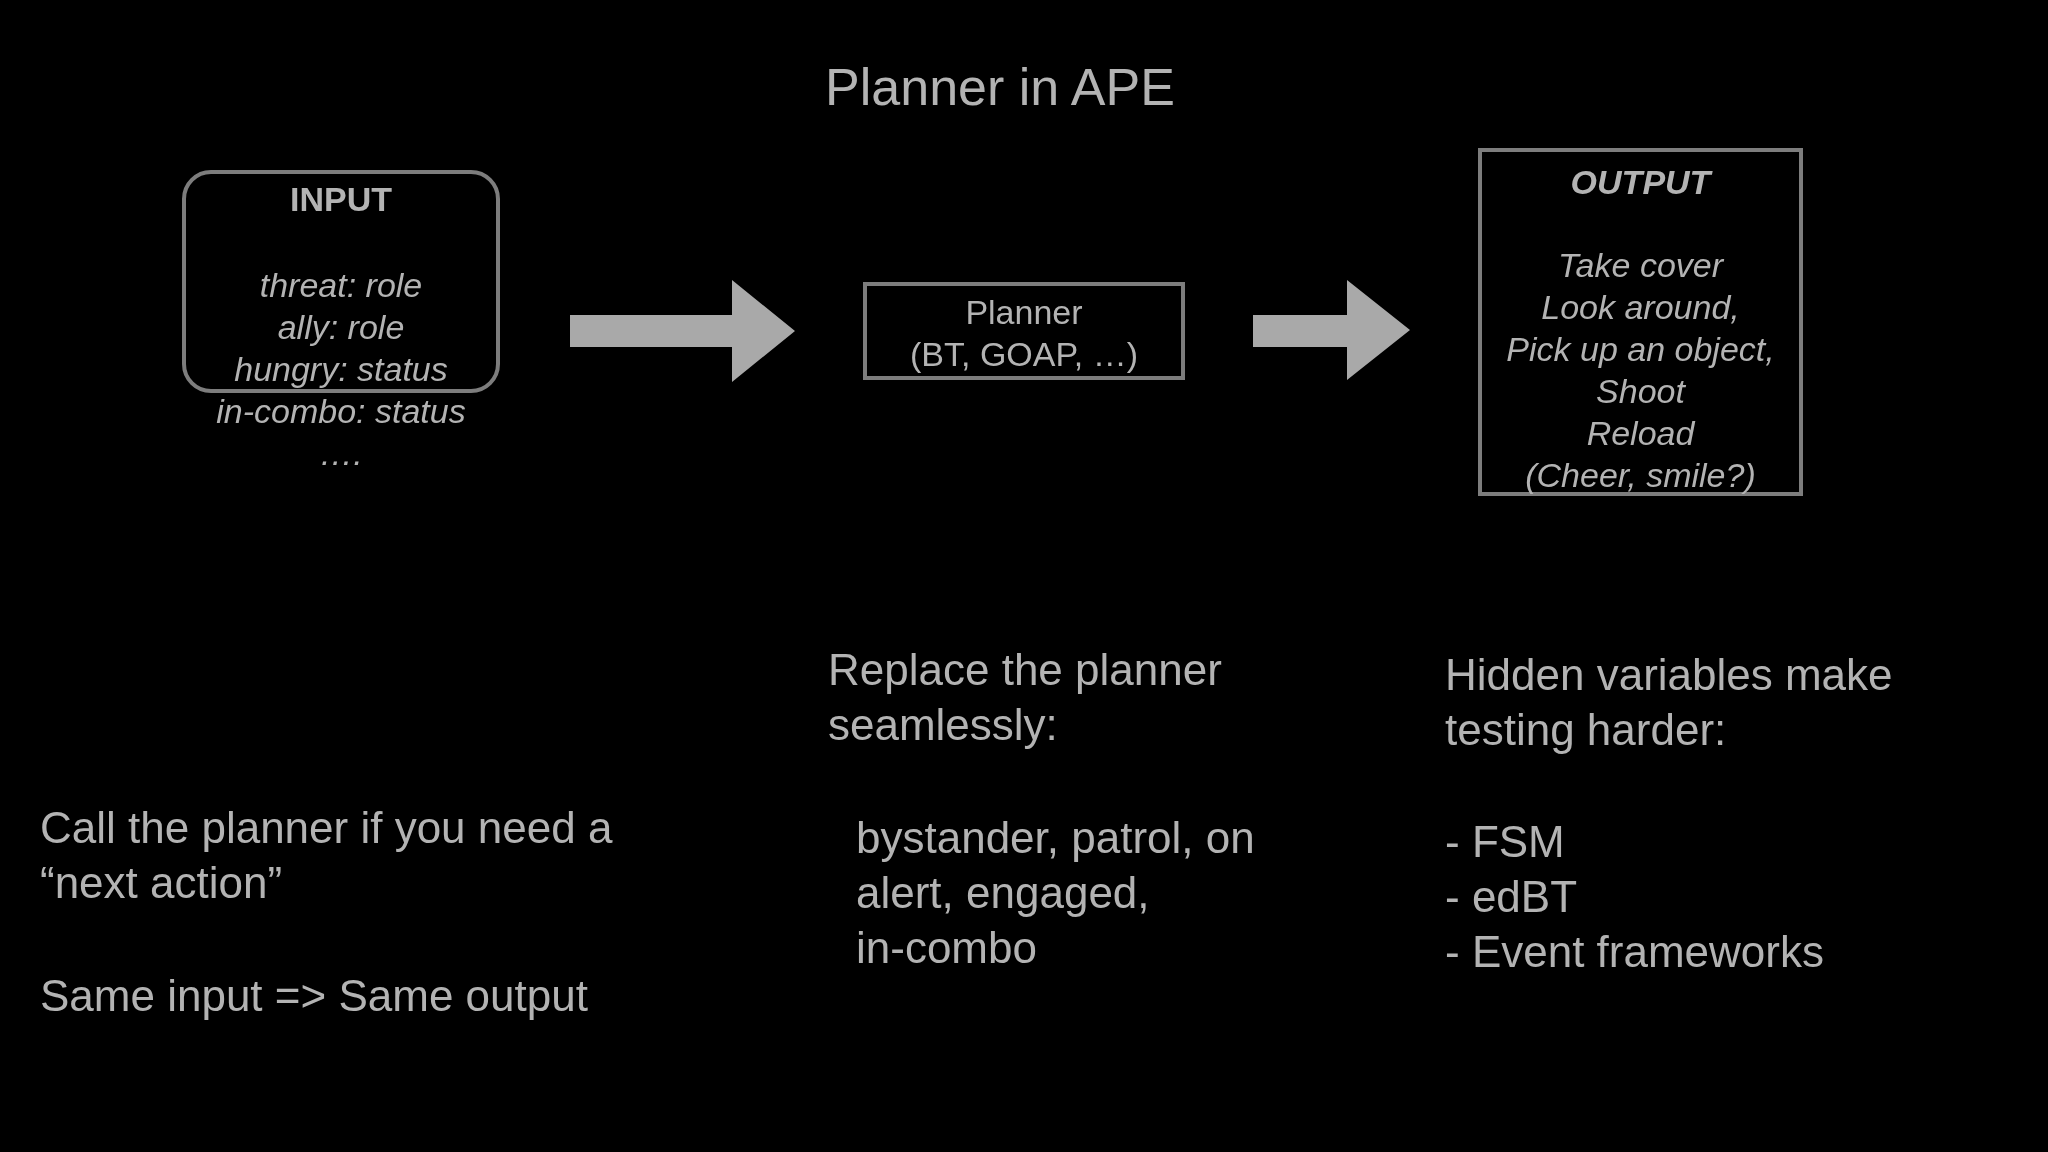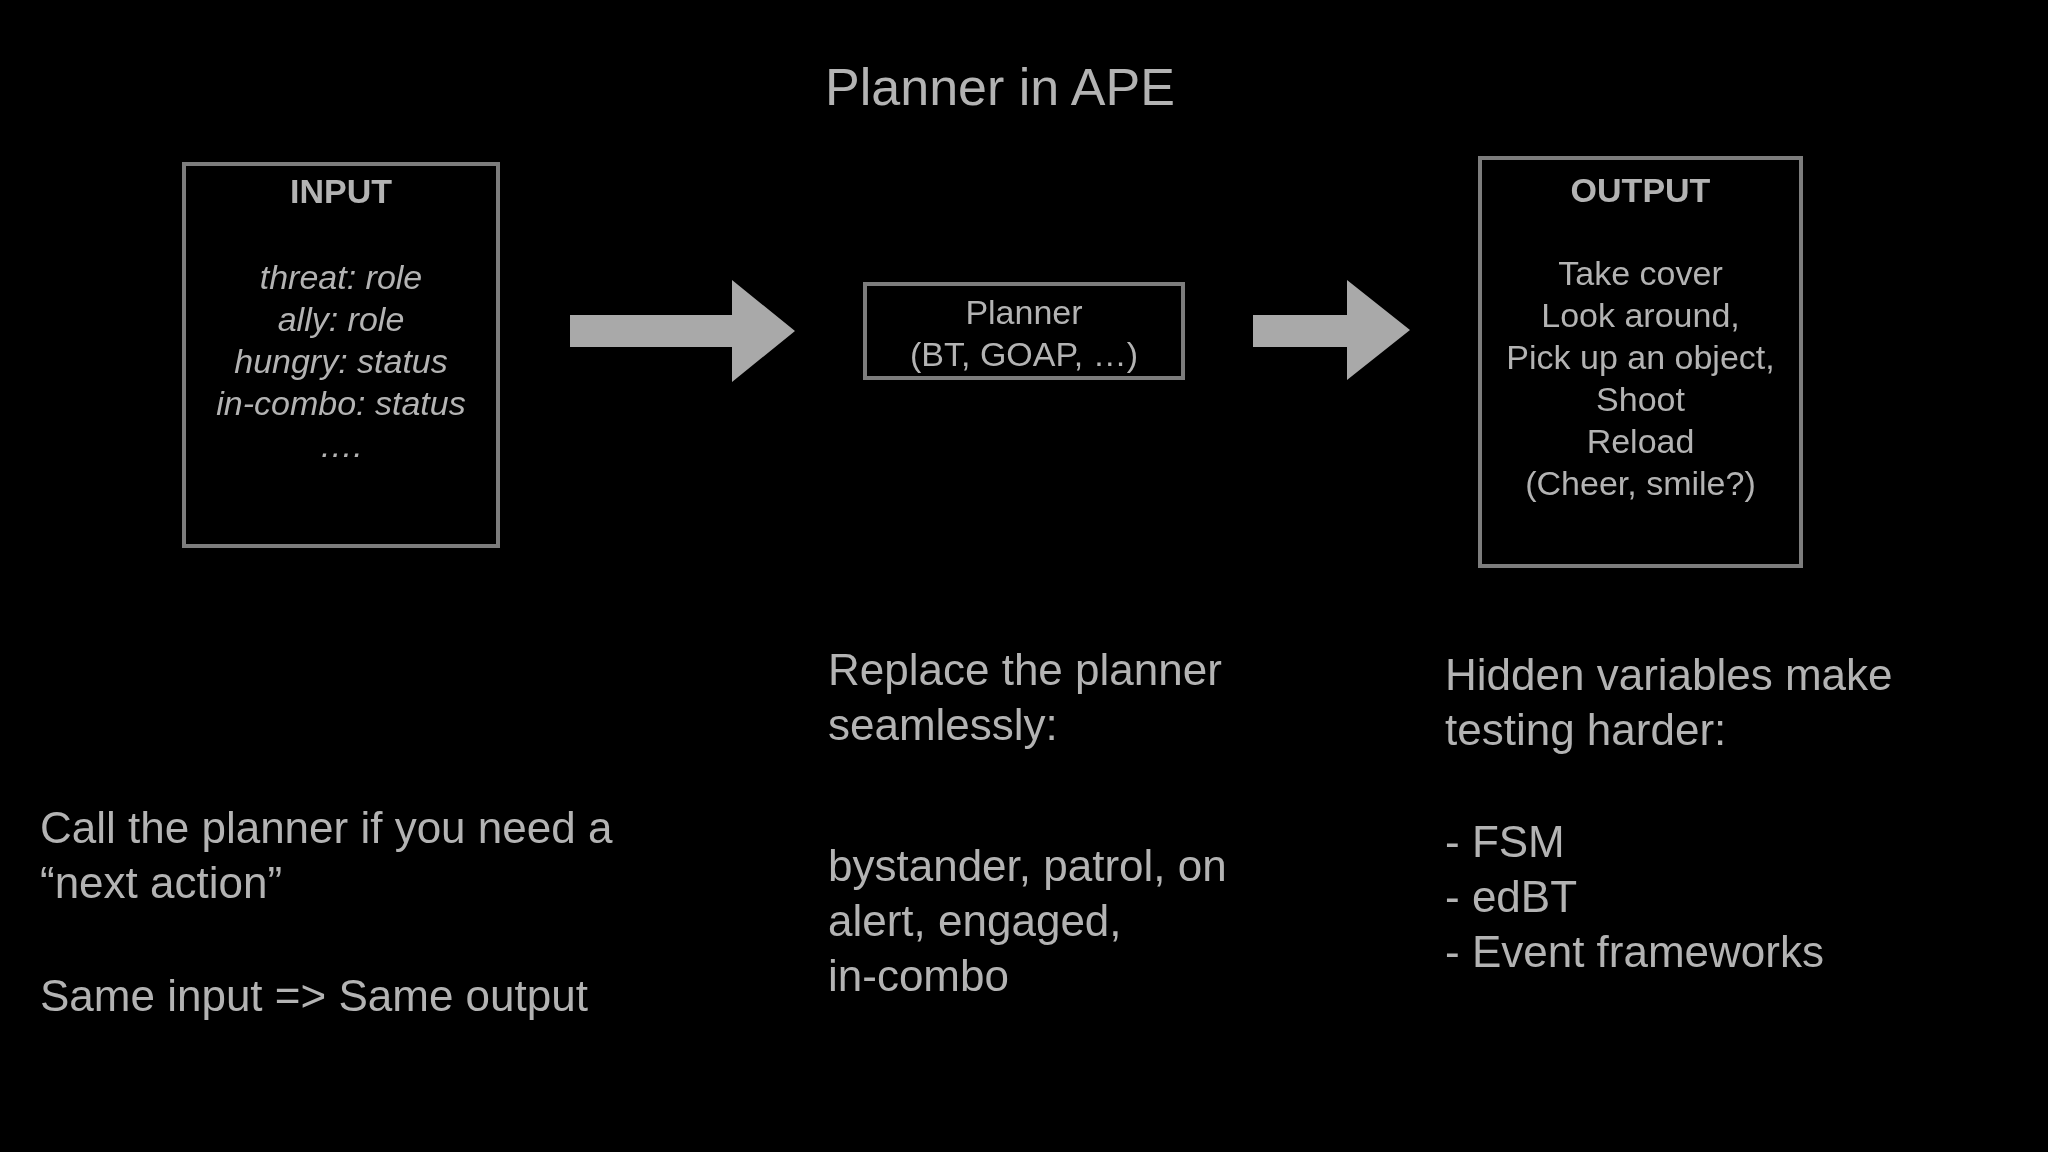--- a/index.html
+++ b/index.html
@@ -31,23 +31,23 @@
     font-size: 52px;
     line-height: 62px;
     color: var(--text);
   }
   .box {
     position: absolute;
     border: 4px solid var(--border);
     box-sizing: border-box;
     text-align: center;
   }
-  .input-box   { left: 182px;  top: 162px; width: 318px; height: 386px; }
+  .input-box   { left: 182px;  top: 170px; width: 318px; height: 223px; border-radius: 29px; }
   .planner-box { left: 863px;  top: 282px; width: 322px; height: 98px; padding-left: 21px;  }
-  .output-box  { left: 1478px; top: 156px; width: 325px; height: 412px; }
+  .output-box  { left: 1478px; top: 148px; width: 325px; height: 348px; font-style: italic; }
   .box-heading {
     position: absolute;
     left: 0; right: 0;
     font-weight: 700;
     font-size: 34px;
     line-height: 42px;
     white-space: pre-line;
   }
   .box-lines {
     position: absolute;
@@ -71,21 +71,21 @@
     position: absolute;
     font-size: 44px;
     line-height: 55px;
     white-space: pre-line;
     color: var(--text);
   }
   .note-l1 { left: 40px;   top: 652px; width: 660px; }
   .note-l2 { left: 40px;   top: 800px; width: 660px; }
   .note-l3 { left: 40px;   top: 968px; width: 660px; }
   .note-m1 { left: 828px;  top: 642px; width: 560px; }
-  .note-m2 { left: 828px;  top: 810px; width: 560px; margin-top: 28px; }
+  .note-m2 { left: 856px;  top: 810px; width: 560px; }
   .note-r1 { left: 1445px; top: 647px; width: 590px; }
   .note-r2 { left: 1445px; top: 814px; width: 590px; }
 </style>
 </head>
 <body>
 
 <div id="slide">
 
   <div class="title">Planner in APE</div>
 

